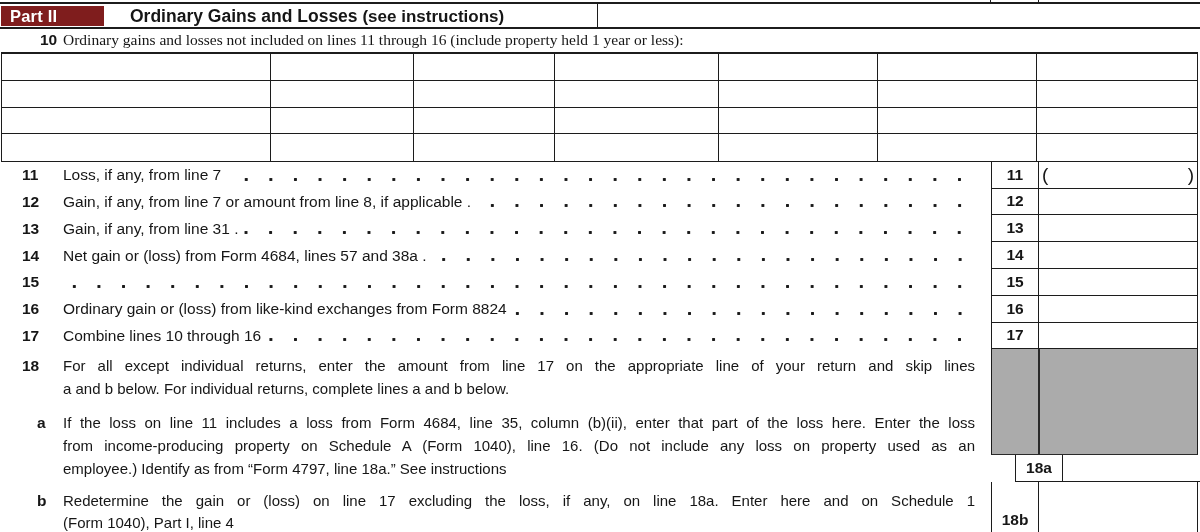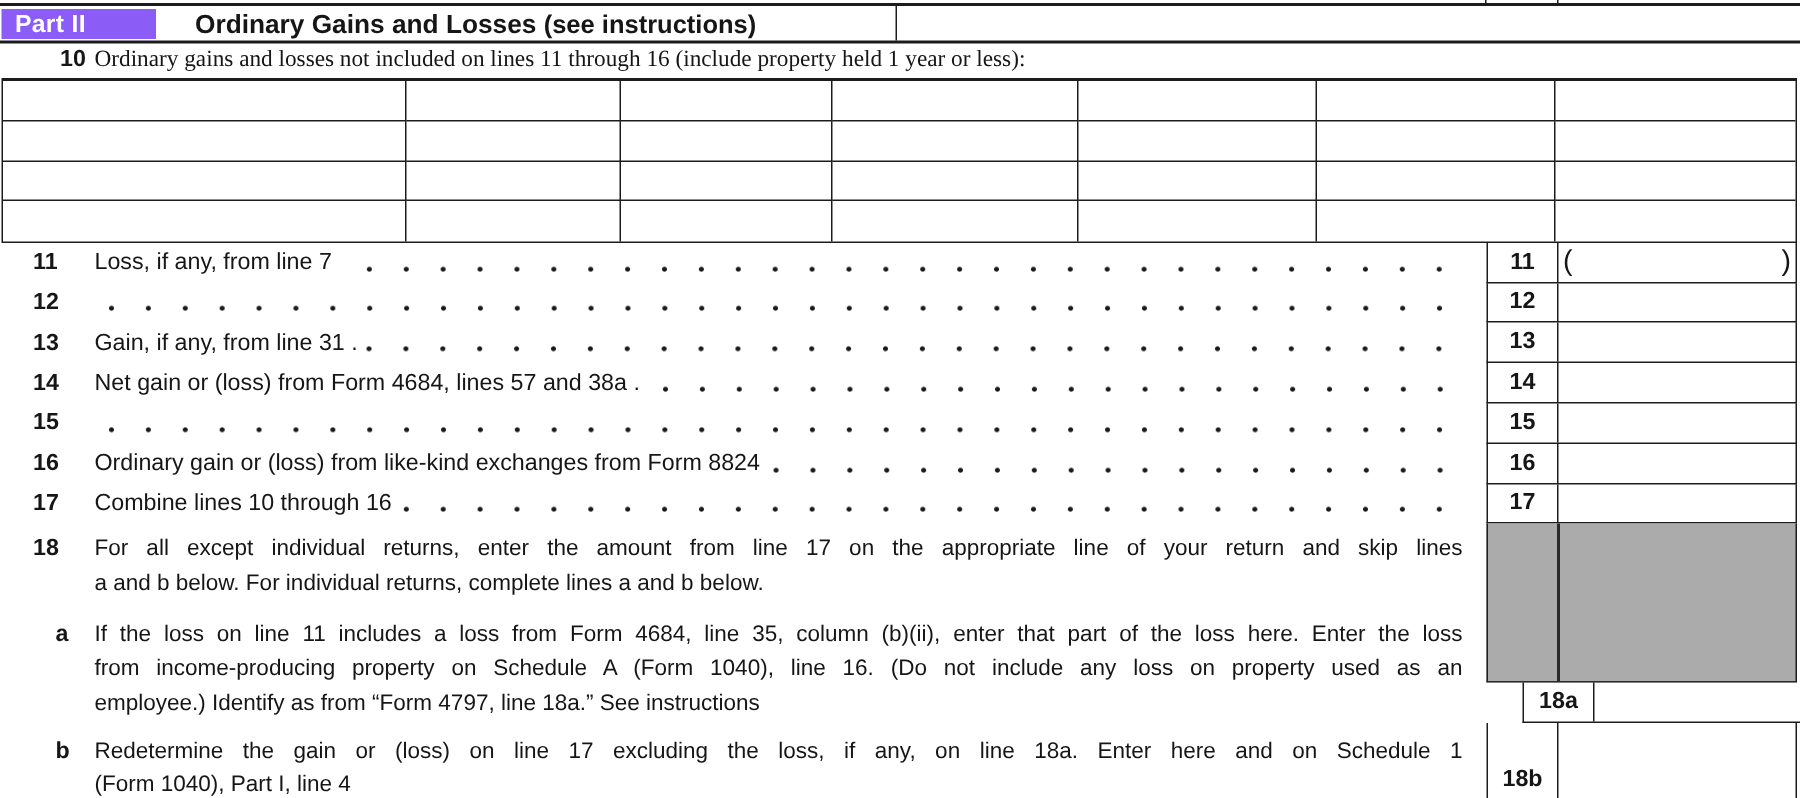--- a/index.html
+++ b/index.html
@@ -6,21 +6,21 @@
   html,body { background:#fff; }
   #page {
     position:relative; width:1200px; height:532px; overflow:hidden;
     font-family:"Liberation Sans", sans-serif; color:#161616; background:#fff;
   }
   .rule { position:absolute; background:#1c1c1c; }
 
   
   #part-box {
     position:absolute; left:1px; top:5.5px; width:103px; height:20px;
-    background:#8b5cf6; color:#fff; font-weight:bold; font-size:16.5px;
+    background:#7f1d1d; color:#fff; font-weight:bold; font-size:16.5px;
     line-height:20px; padding-left:9px; letter-spacing:.2px;
   }
   #part-title { position:absolute; left:130px; top:5px; font-size:17.5px; line-height:22px; white-space:nowrap; }
   #part-title .t-bold { font-weight:bold; }
   #part-title .t-reg { font-weight:bold; font-size:17px; }
   #hdr-divider { position:absolute; left:597px; top:3.5px; width:1px; height:23px; background:#1c1c1c; }
 
   
   #line10-num { position:absolute; left:40px; top:31px; font-size:15.5px; font-weight:bold; }
   #line10-text { position:absolute; left:63px; top:31px; font-size:15.5px;font-family:Liberation Serif, serif; }
@@ -153,20 +153,21 @@
       </div>
       <div class="rrow" style="top: 161.8px;">
         <div class="ncell">11</div>
         <div class="acell">
           <span class="paren">(</span>
           <span class="paren">)</span>
         </div>
       </div>
       <div class="fline" style="top: 188.6px;">
         <div class="fnum">12</div>
+        <div class="flabel">Gain, if any, from line 7 or amount from line 8, if applicable .</div>
         <div class="leader"></div>
       </div>
       <div class="rrow" style="top: 188.6px;">
         <div class="ncell">12</div>
         <div class="acell"></div>
       </div>
       <div class="fline" style="top: 215.4px;">
         <div class="fnum">13</div>
         <div class="flabel">Gain, if any, from line 31 .</div>
         <div class="leader"></div>

